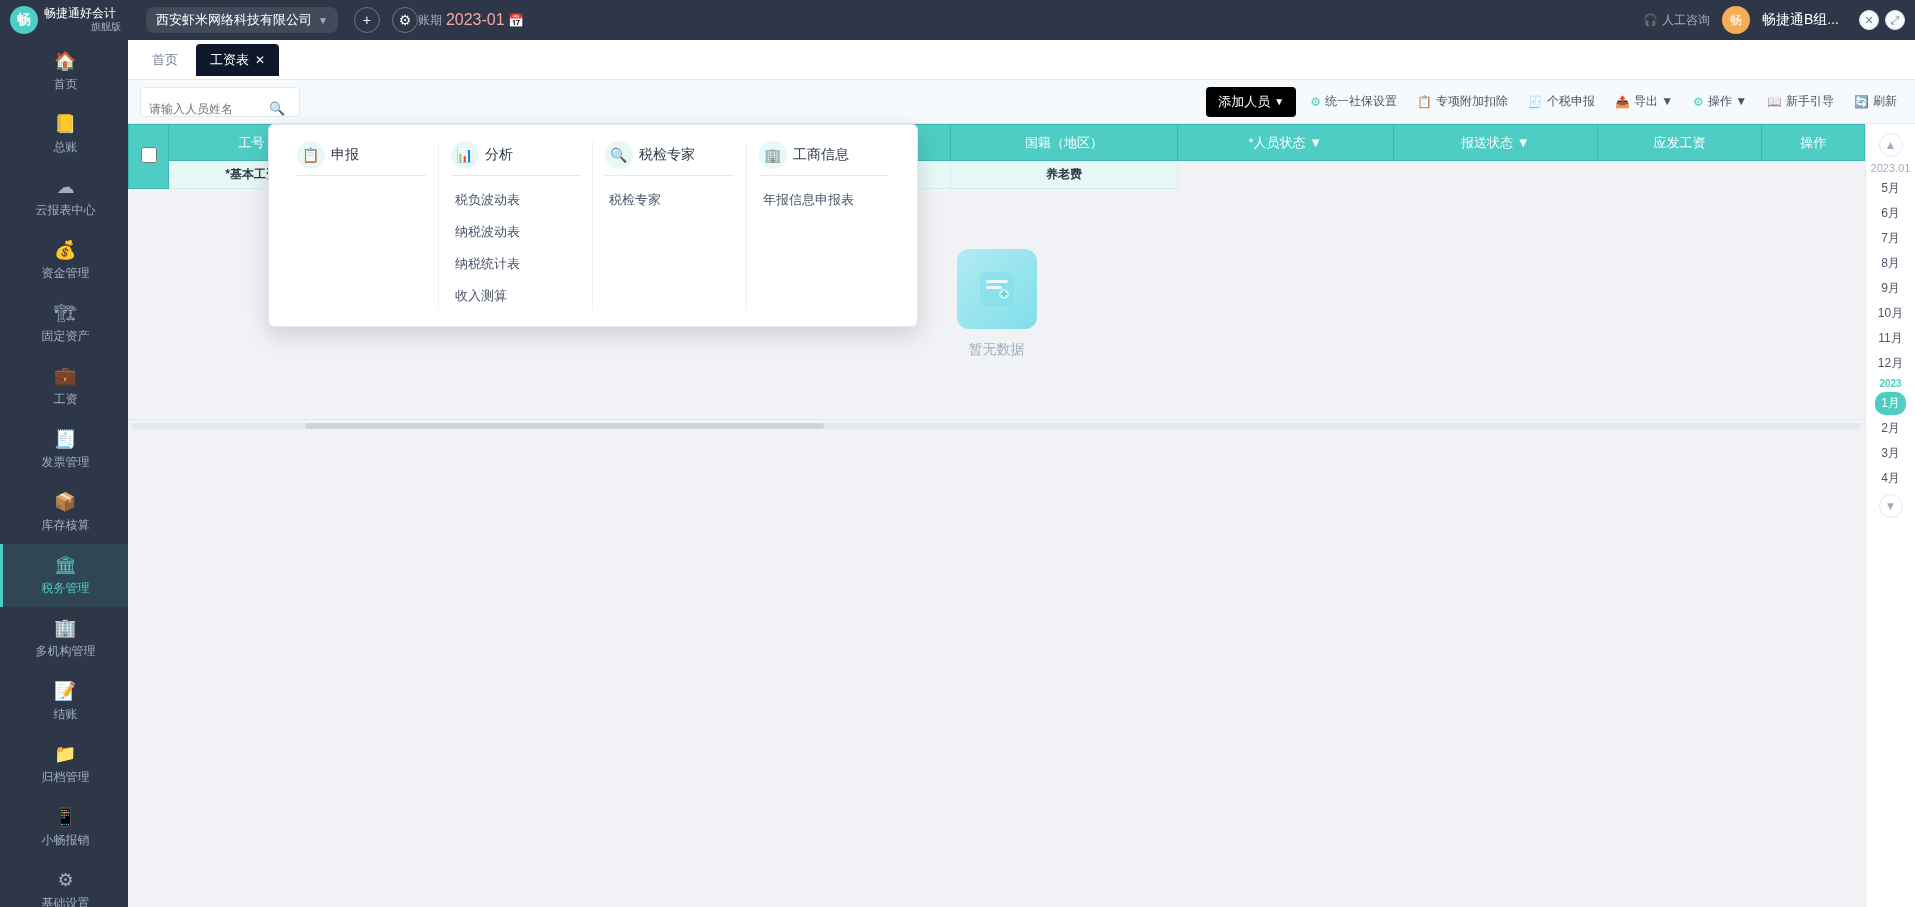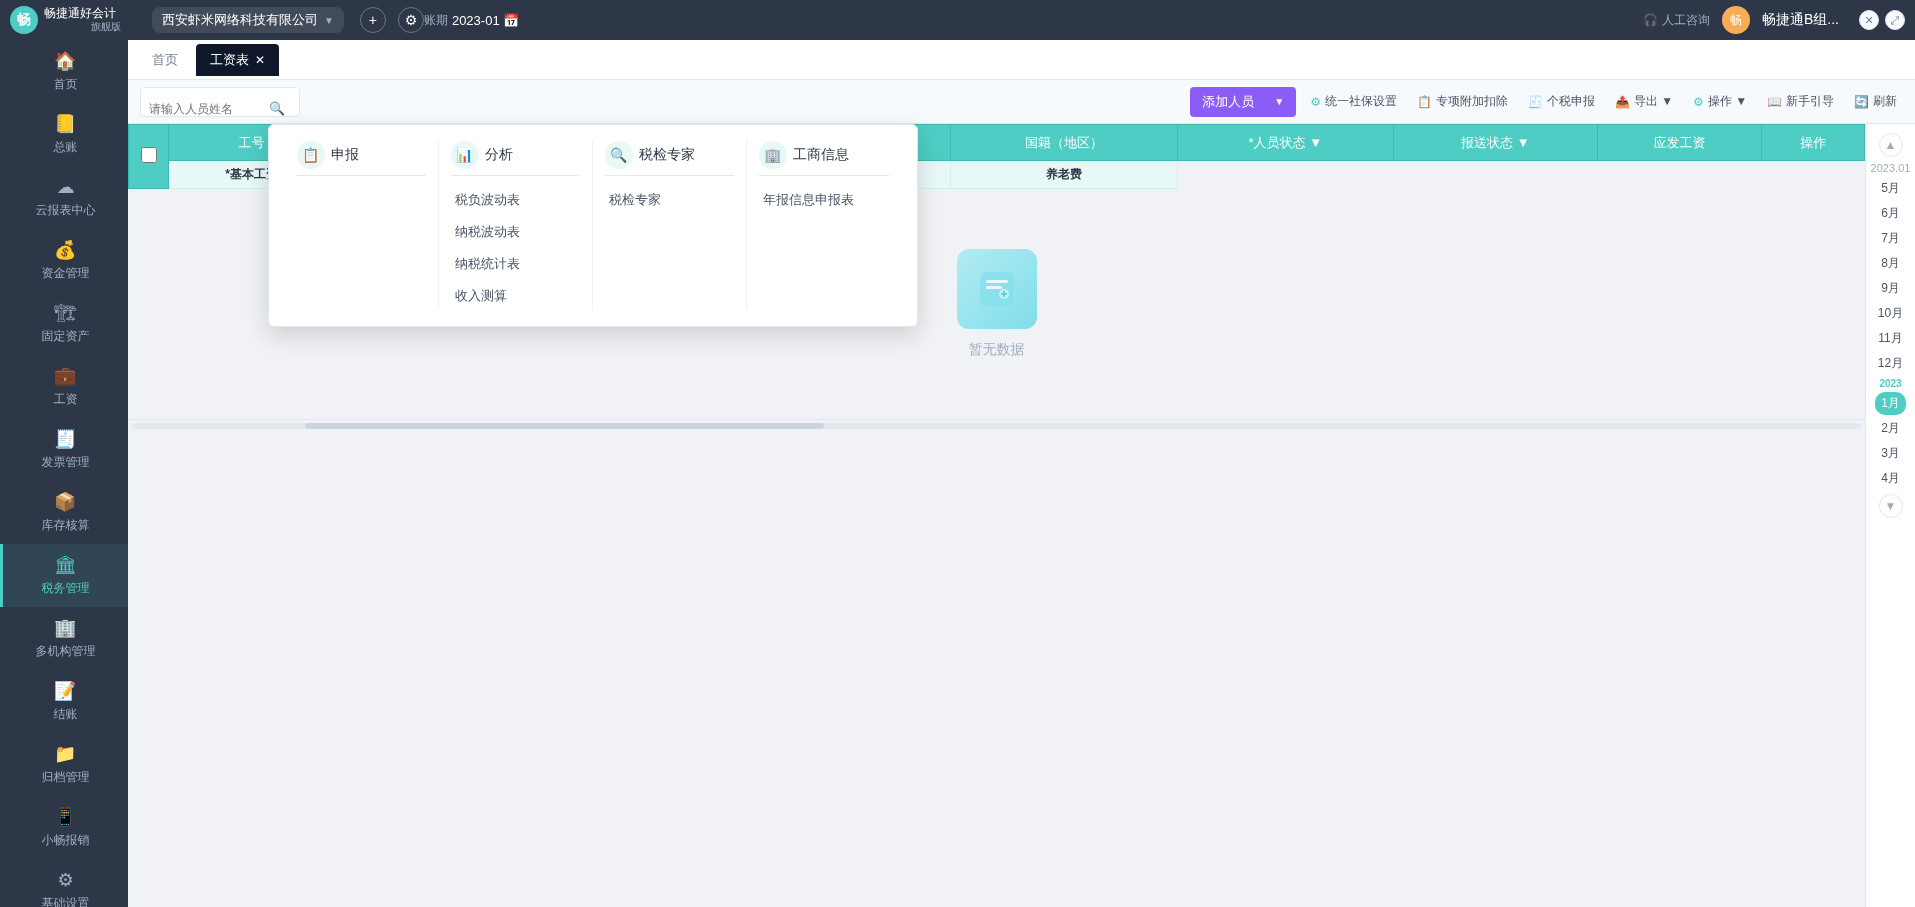--- a/index.html
+++ b/index.html
@@ -26,38 +26,38 @@
       width: 28px; height: 28px;
       background: #4ecdc4;
       border-radius: 50%;
       display: flex; align-items: center; justify-content: center;
       font-size: 14px; color: #fff; font-weight: bold;
     }
     .logo-text { font-size: 12px; line-height: 1.2; color: #fff; }
     .logo-sub { font-size: 10px; color: #a0aec0; margin-left: 47px; }
     .company-selector {
       display: flex; align-items: center; gap: 6px;
-      margin-left: 22px; padding: 4px 10px;
+      margin-left: 16px; padding: 4px 10px;
       background: rgba(255,255,255,0.1); border-radius: 8px;
       cursor: pointer; color: #fff; font-size: 13px;
     }
     .company-selector .arrow { font-size: 10px; color: #a0aec0; }
     .header-actions {
       display: flex; align-items: center; gap: 12px;
       margin-left: 16px;
     }
     .header-btn {
       width: 26px; height: 26px; border-radius: 50%;
       border: 1px solid rgba(255,255,255,0.3);
       background: transparent; color: #fff;
       display: flex; align-items: center; justify-content: center;
       cursor: pointer; font-size: 14px;
     }
     .period-label { color: #a0aec0; font-size: 12px; }
-    .period-value { color: #ffffff; font-size: 13px; margin-left: 4px; }
+    .period-value { color: #fca5a5; font-size: 16px; margin-left: 4px; }
     .period-icon { color: #4ecdc4; margin-left: 4px; cursor: pointer; }
     .header-right {
       margin-left: auto;
       display: flex; align-items: center; gap: 12px;
     }
     .service-btn {
       display: flex; align-items: center; gap: 4px;
       color: #a0aec0; font-size: 12px; cursor: pointer;
     }
     .user-avatar {
@@ -136,22 +136,22 @@
       background: #fff; border: 1px solid #e2e8f0;
       border-radius: 4px; padding: 0 8px; height: 30px; width: 160px;
     }
     .search-input-wrap input {
       border: none; outline: none; font-size: 12px;
       color: #718096; background: transparent; width: 120px;
     }
     .search-icon { color: #a0aec0; font-size: 13px; }
     .toolbar-spacer { flex: 1; }
     .add-btn {
-      display: flex; align-items: center; gap: 20px;
-      background: #8b5cf6; color: #fff;
+      display: flex; align-items: center; gap: 4px;
+      background: #000000; color: #fff;
       border: none; border-radius: 4px;
       height: 30px; padding: 0 12px;
       cursor: pointer; font-size: 13px;
     }
     .add-btn .dropdown-arrow { font-size: 10px; }
     .toolbar-action {
       display: flex; align-items: center; gap: 4px;
       color: #4a5568; font-size: 12px; cursor: pointer;
       padding: 0 6px; height: 30px;
     }

